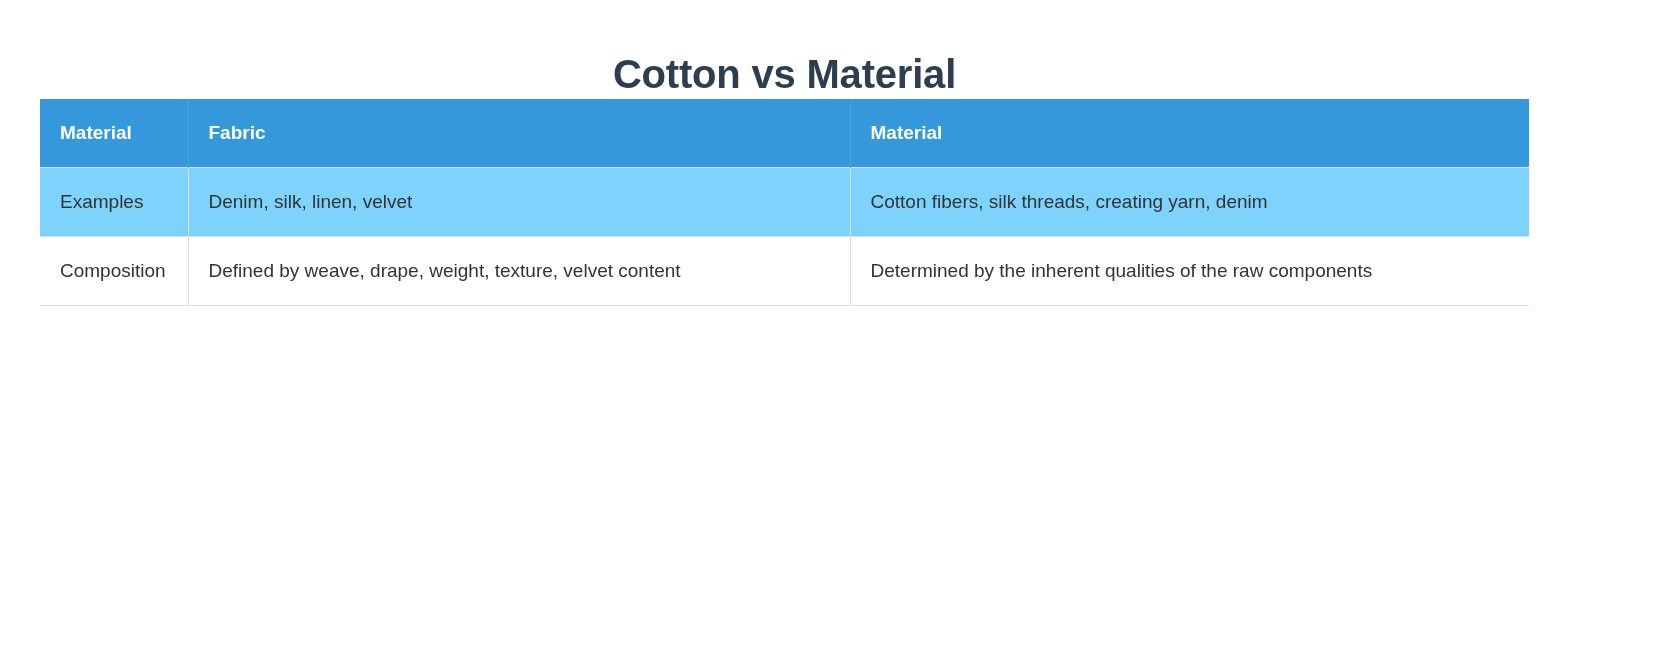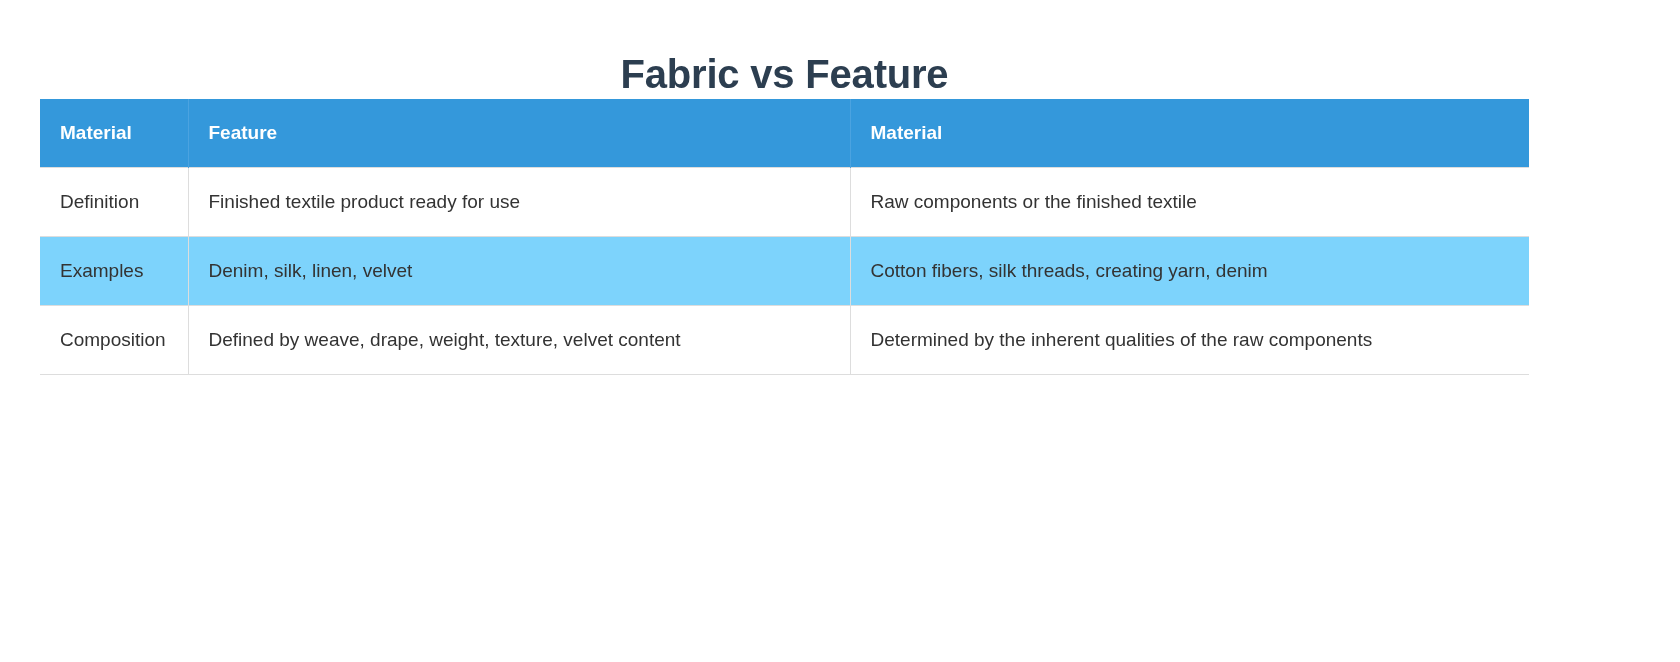--- a/index.html
+++ b/index.html
@@ -88,43 +88,38 @@
 
   .col-feature { width: 148px; }
   .col-fabric  { width: 662px; }
   .col-material{ width: 679px; }
 </style>
 </head>
 <body>
 
 <div class="page">
 
-  <h1 class="page-title">Fabric vs Feature</h1>
+  <h1 class="page-title">Cotton vs Material</h1>
 
   <div class="table-wrap">
     <table class="comparison">
       <colgroup>
         <col class="col-feature">
         <col class="col-fabric">
         <col class="col-material">
       </colgroup>
       <thead>
         <tr>
           <th>Material</th>
-          <th>Feature</th>
+          <th>Fabric</th>
           <th>Material</th>
         </tr>
       </thead>
       <tbody>
 
-        <tr>
-          <td>Definition</td>
-          <td>Finished textile product ready for use</td>
-          <td>Raw components or the finished textile</td>
-        </tr>
 
         <tr class="alt">
           <td>Examples</td>
           <td>Denim, silk, linen, velvet</td>
           <td>Cotton fibers, silk threads, creating yarn, denim</td>
         </tr>
 
         <tr>
           <td>Composition</td>
           <td>Defined by weave, drape, weight, texture, velvet content</td>

